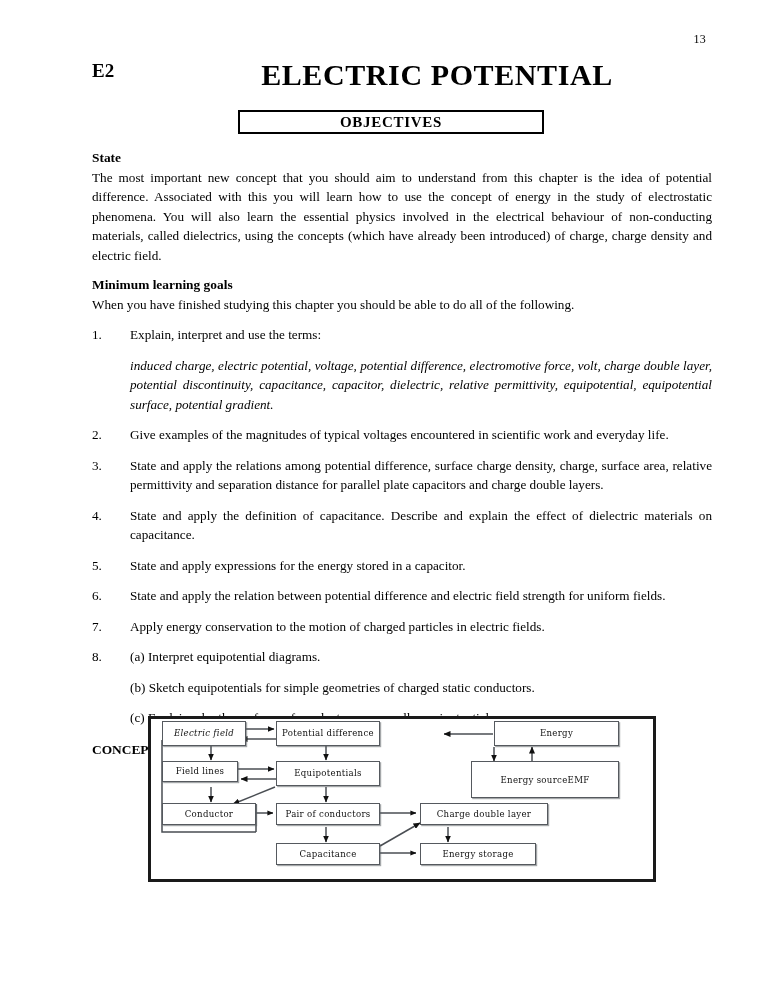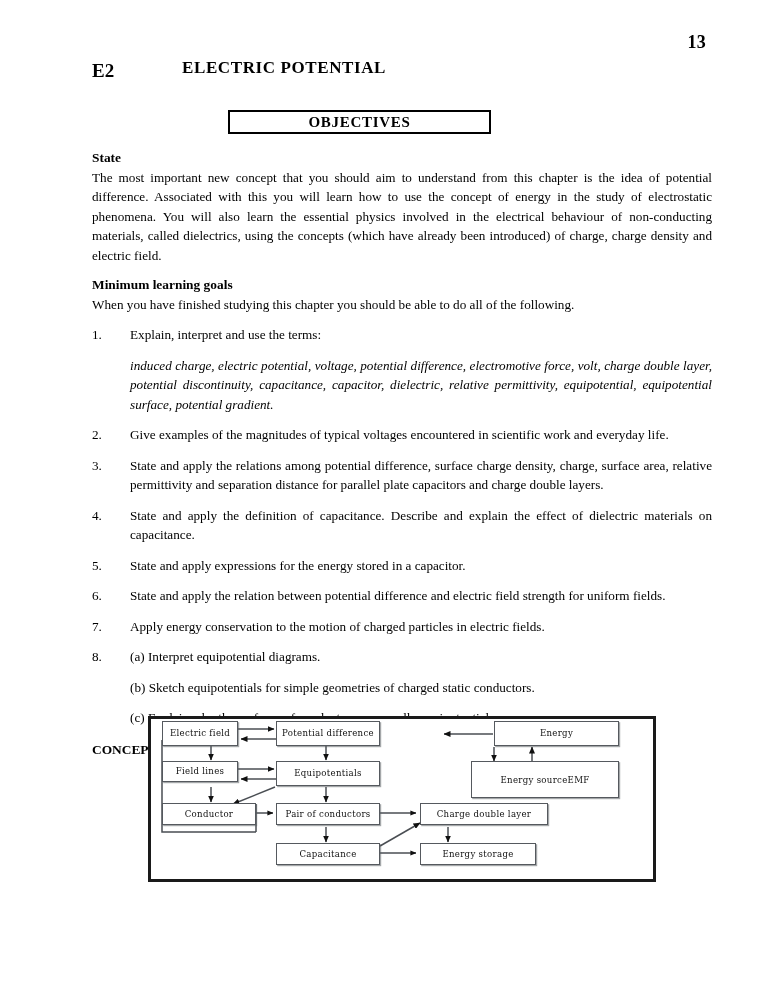--- a/index.html
+++ b/index.html
@@ -21,23 +21,22 @@
     left: 0; top: 0;
     width: 768px;
     height: 994px;
   }
 
   
   .page-number {
     position: absolute;
     right: 62px;
     top: 32px;
-    font-size: 18px;
+    font-size: 12px;
     letter-spacing: 0.3px;
-    font-weight: bold;
   }
 
   
   .title-row {
     position: absolute;
     left: 92px;
     top: 60px;
     width: 600px;
     height: 30px;
   }
@@ -48,34 +47,34 @@
     font-size: 19px;
     font-weight: bold;
     letter-spacing: 0.2px;
     text-align: center;
   }
   .chapter-title {
     position: absolute;
     left: 0;
     top: -2px;
     width: 600px;
-    text-align: left;
-    font-size: 17px;
+    text-align: center;
+    font-size: 30px;
     font-weight: bold;
     letter-spacing: 0.6px;
     padding-left: 90px;
     box-sizing: border-box;
   }
 
   
   .objectives-box {
     position: absolute;
-    left: 228px;
+    left: 238px;
     top: 110px;
-    width: 263px;
+    width: 306px;
     height: 24px;
     border: 2.2px solid #000;
     box-sizing: border-box;
     display: flex;
     align-items: center;
     justify-content: center;
   }
   .objectives-label {
     font-size: 15px;
     font-weight: bold;
@@ -304,21 +303,21 @@
         <path d="M232,137 L268,137" marker-end="url(#ahs)"></path>
 
         <path d="M232,130 L272,107" marker-end="url(#ah)"></path>
 
         <path d="M14,24 L14,116 L108,116"></path>
         <path d="M14,64 L22,64"></path>
         <path d="M108,88 L108,116"></path>
       </g>
     </svg>
 
-    <div class="dbox" style="left:14px;  top:5px;   width:76px;  height:25px;">Electric field</div>
+    <div class="dbox" style="left:14px;  top:5px;   width:84px;  height:25px;font-style:italic;">Electric field</div>
 
     <div class="dbox" style="left:128px; top:5px;   width:104px; height:25px;">Potential difference</div>
 
     <div class="dbox" style="left:346px; top:5px;   width:125px; height:25px;">Energy</div>
 
     <div class="dbox" style="left:14px;  top:45px;  width:76px;  height:21px;">Field lines</div>
 
     <div class="dbox" style="left:128px; top:45px;  width:104px; height:25px;">Equipotentials</div>
 
     <div class="dbox" style="left:323px; top:45px;  width:148px; height:37px; line-height:12px;">

